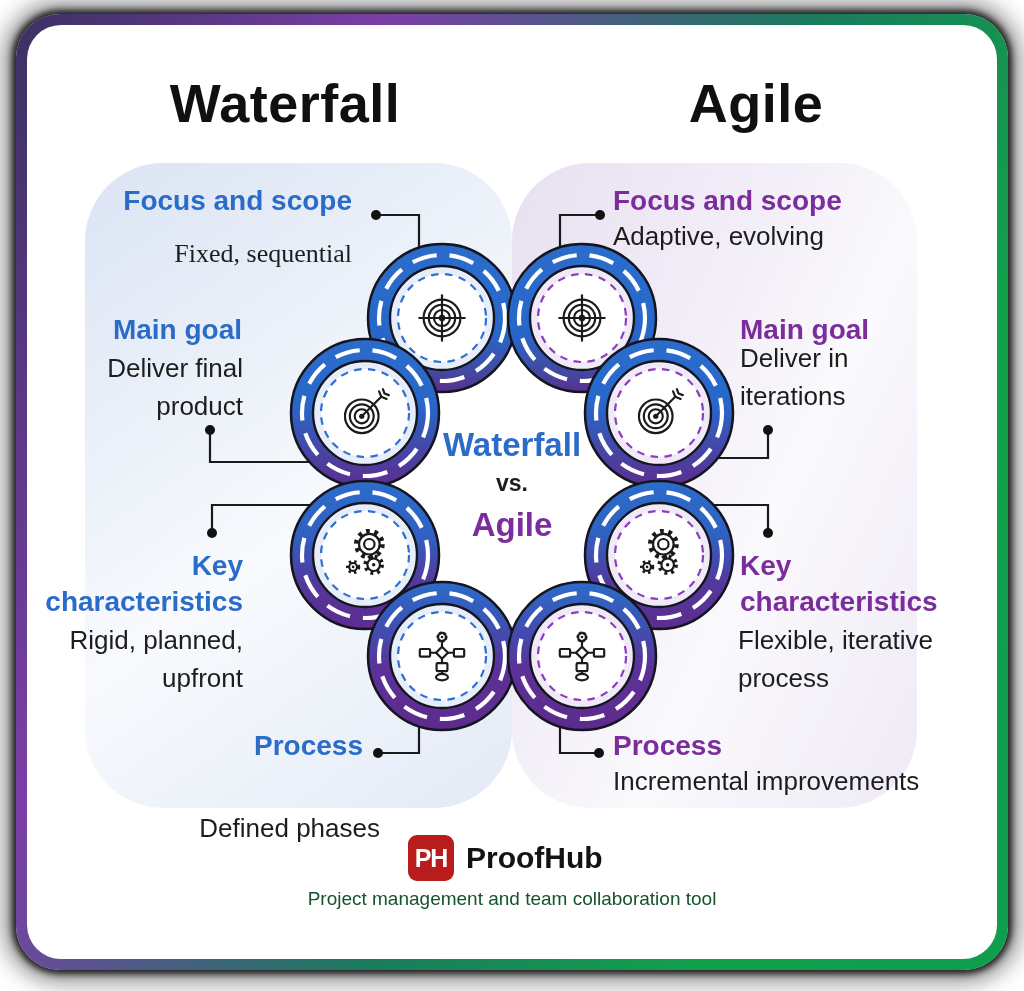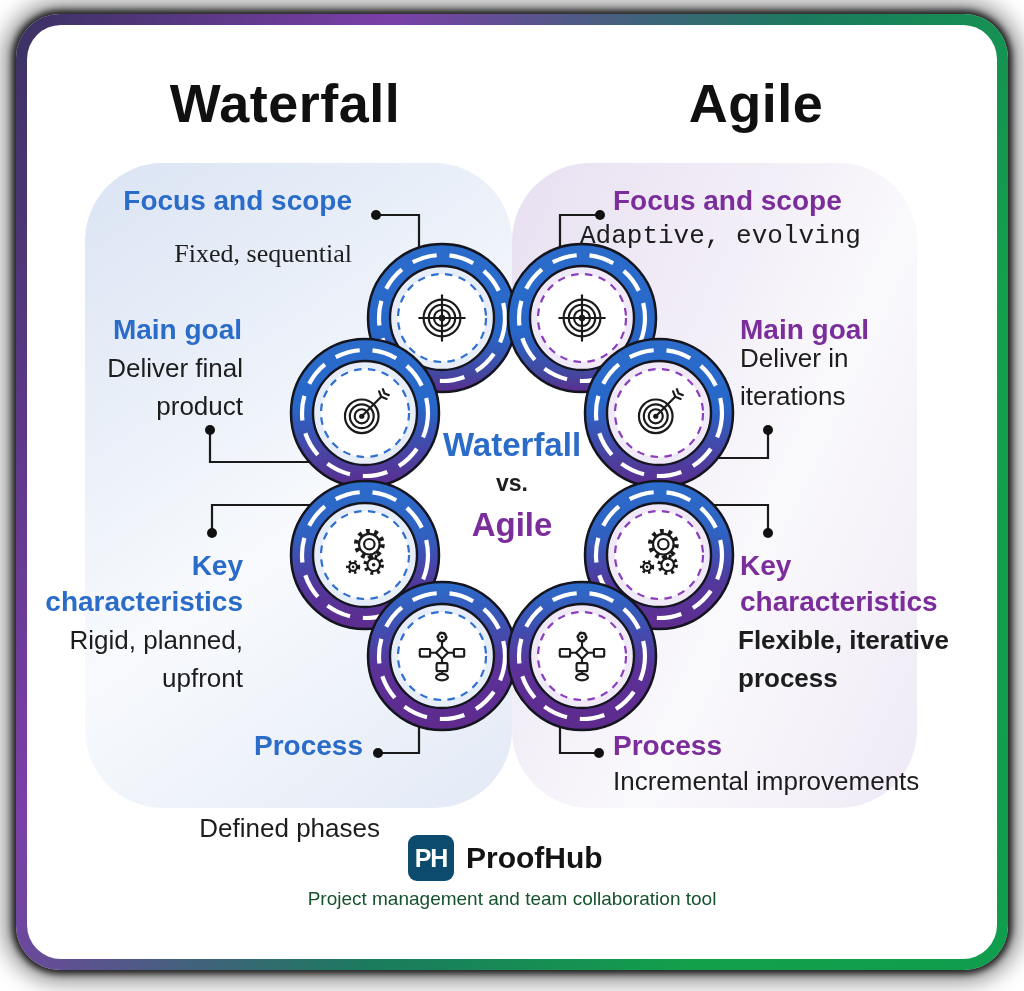--- a/index.html
+++ b/index.html
@@ -18,21 +18,21 @@
   .diagram{position:absolute;left:0;top:0;width:1024px;height:991px;}
   .lt{position:absolute;font-weight:700;font-size:28px;line-height:1.28;color:#2b6cc9;text-align:right;}
   .ld{position:absolute;font-weight:400;font-size:26px;line-height:1.45;color:#1d1d1d;text-align:right;}
   .rt{position:absolute;font-weight:700;font-size:28px;line-height:1.28;color:#7b2d9b;text-align:left;}
   .rd{position:absolute;font-weight:400;font-size:26px;line-height:1.45;color:#1d1d1d;text-align:left;}
   .ctr{position:absolute;width:300px;left:362px;text-align:center;font-weight:700;}
   .ctr.blue{color:#2b6cc9;font-size:33px;}
   .ctr.dark{color:#1d1d1d;font-size:23px;}
   .ctr.purple{color:#7b2d9b;font-size:33px;}
   .ph-box{position:absolute;left:408px;top:835px;width:46px;height:46px;border-radius:9px;
-        background:#0c4a6e;color:#ffffff;font-weight:700;font-size:25px;letter-spacing:-1px;
+        background:#b91c1c;color:#ffffff;font-weight:700;font-size:25px;letter-spacing:-1px;
         display:flex;align-items:center;justify-content:center;}
   .brand{position:absolute;left:466px;top:841px;font-size:30px;font-weight:700;color:#131313;}
   .tagline{position:absolute;left:0;top:888px;width:1024px;text-align:center;font-size:19px;color:#14532d;}
 </style>
 </head>
 <body>
 
 <div class="stage">
   <div class="card">
     <div class="card-inner"></div>
@@ -219,24 +219,24 @@
   <div class="lt" style="left:60px;top:183px;width:292px;">Focus and scope</div>
   <div class="ld" style="left:60px;top:235px;width:292px;font-family:Liberation Serif, serif;">Fixed, sequential</div>
   <div class="lt" style="left:60px;top:312px;width:182px;">Main goal</div>
   <div class="ld" style="left:38px;top:350px;width:205px;">Deliver final product</div>
   <div class="lt" style="left:18px;top:548px;width:225px;">Key characteristics</div>
   <div class="ld" style="left:38px;top:622px;width:205px;">Rigid, planned, upfront</div>
   <div class="lt" style="left:148px;top:728px;width:215px;">Process</div>
   <div class="ld" style="left:162px;top:763px;width:218px;margin-top:47px;">Defined phases</div>
 
   <div class="rt" style="left:613px;top:183px;width:300px;">Focus and scope</div>
-  <div class="rd" style="left:580px;top:218px;width:300px;font-family:Liberation Mono, monospace;">Adaptive, evolving</div>
+  <div class="rd" style="left:613px;top:218px;width:300px;">Adaptive, evolving</div>
   <div class="rt" style="left:740px;top:312px;width:200px;">Main goal</div>
   <div class="rd" style="left:740px;top:340px;width:135px;">Deliver in iterations</div>
   <div class="rt" style="left:740px;top:548px;width:215px;">Key characteristics</div>
-  <div class="rd" style="left:738px;top:622px;width:215px;font-weight:bold;">Flexible, iterative process</div>
+  <div class="rd" style="left:738px;top:622px;width:215px;">Flexible, iterative process</div>
   <div class="rt" style="left:613px;top:728px;width:220px;">Process</div>
   <div class="rd" style="left:613px;top:763px;width:360px;">Incremental improvements</div>
 
   <div class="ph-box">PH</div>
   <div class="brand">ProofHub</div>
   <div class="tagline">Project management and team collaboration tool</div>
 </div>
 
 </body></html>

